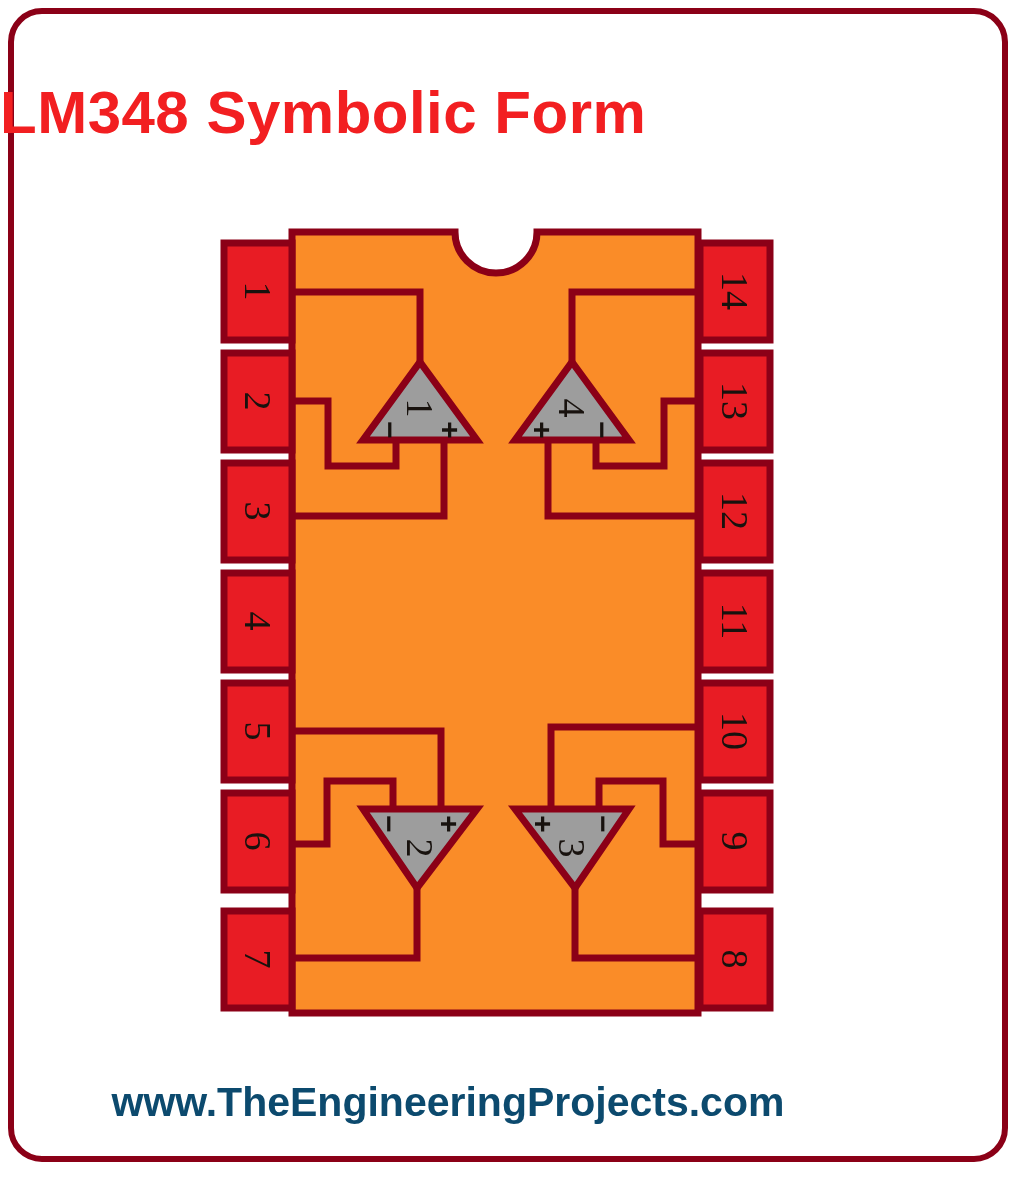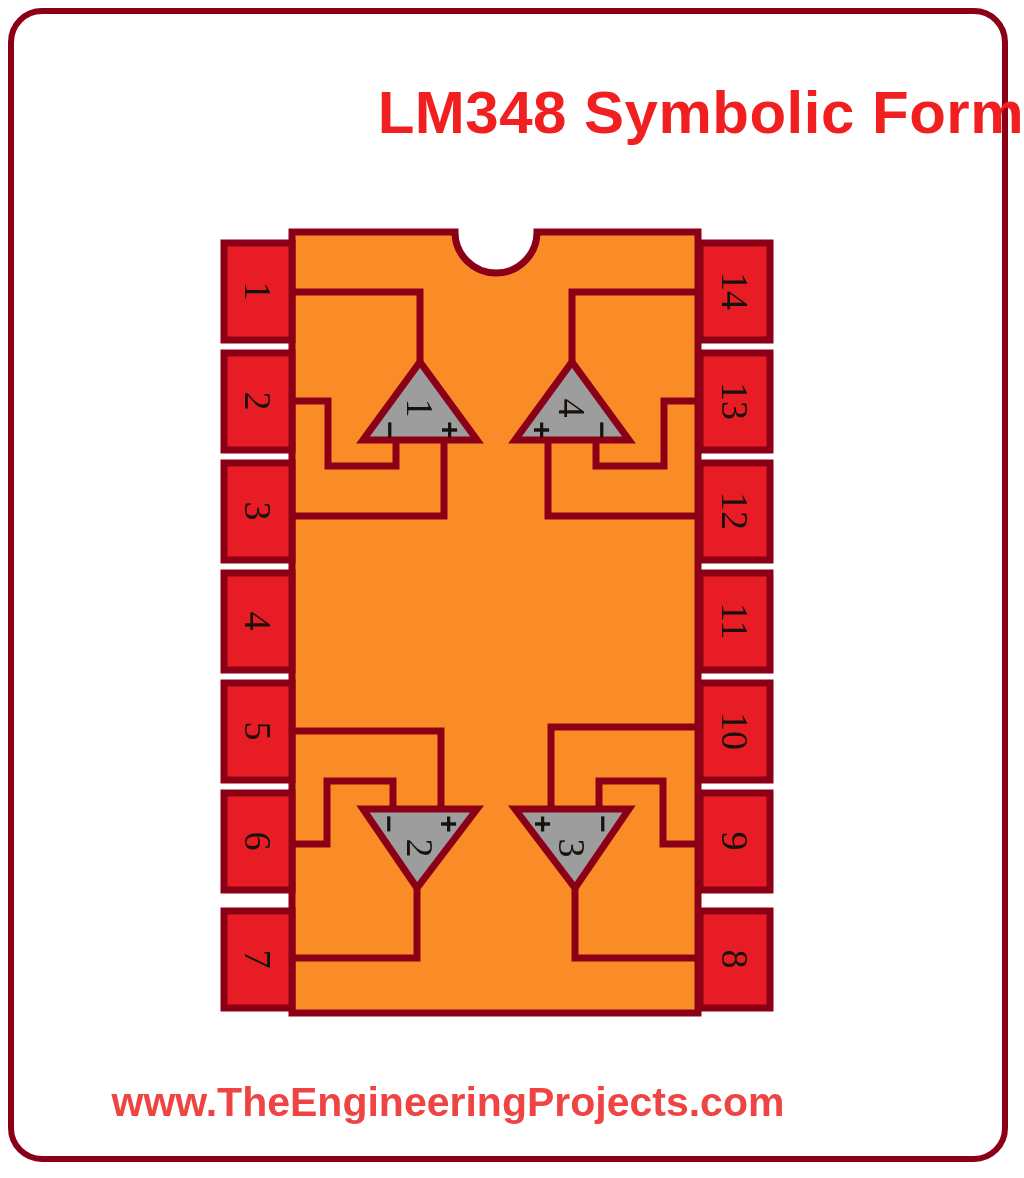--- a/index.html
+++ b/index.html
@@ -25,37 +25,37 @@
     border: 6px solid #8B0017;
     border-radius: 34px;
     background: #ffffff;
   }
 
   #title {
     position: absolute;
     left: 0;
     top: 78px;
     width: 1024px;
-    text-align: right;
+    text-align: left;
     font-size: 60px;
     font-weight: bold;
     color: #F21F21;
     letter-spacing: 0.5px;
     white-space: nowrap;
   }
 
   #footer {
     position: absolute;
     left: 0;
     top: 1079px;
     width: 896px;
     text-align: center;
     font-size: 41px;
     font-weight: bold;
-    color: #ef4444;
+    color: #0c4a6e;
     white-space: nowrap;
   }
 
   #diagram {
     position: absolute;
     left: 0;
     top: 0;
     width: 1024px;
     height: 1178px;
     pointer-events: none;

